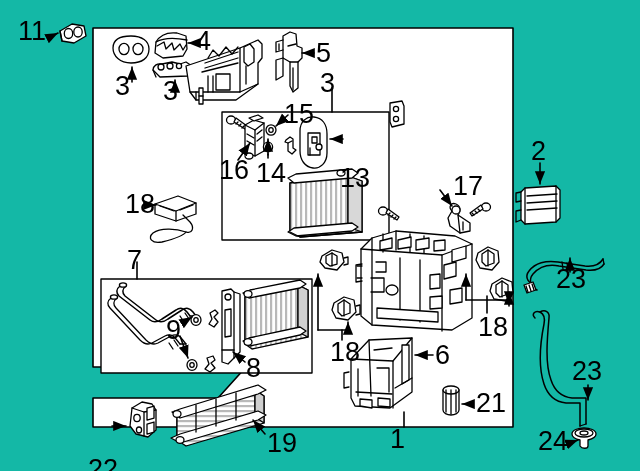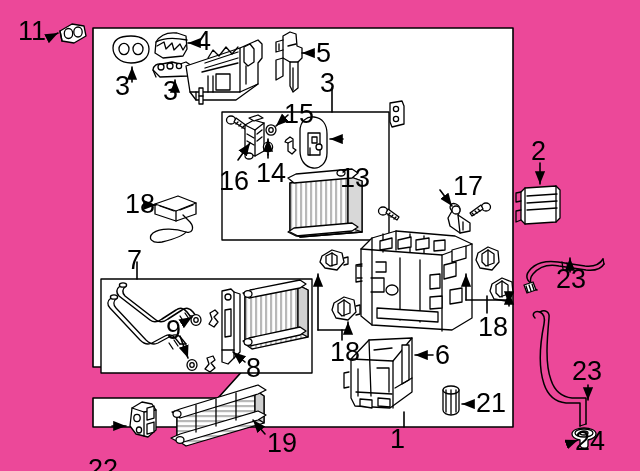--- a/index.html
+++ b/index.html
@@ -1,19 +1,19 @@
 <!DOCTYPE html>
 <html><head>
 <meta charset="utf-8">
 <style>
   html,body{margin:0;padding:0;background:#ffffff;}
   #root{
     position:relative;
     width:640px;height:471px;
-    background:#ec4899;
+    background:#14b8a6;
     font-family:"Liberation Sans", sans-serif;
     overflow:hidden;
   }
   svg.layer{position:absolute;left:0;top:0;width:640px;height:471px;}
   .callout{
     position:absolute;
     font-family:"Liberation Sans", sans-serif;
     font-weight:400;
     color:#000;
     line-height:1;
@@ -442,32 +442,32 @@
   </svg>
 
   <div class="callout cl-lg" style="left:18px;  top:18px;">11</div>
   <div class="callout cl-lg" style="left:115px; top:73px;">3</div>
   <div class="callout cl-lg" style="left:163px; top:78px;">3</div>
   <div class="callout cl-lg" style="left:196px; top:28px;">4</div>
   <div class="callout cl-lg" style="left:316px; top:40px;">5</div>
   <div class="callout cl-lg" style="left:320px; top:70px;">3</div>
   <div class="callout cl-lg" style="left:284px; top:101px;">15</div>
   <div class="callout cl-lg" style="left:340px; top:125px;margin-top:40px;">13</div>
-  <div class="callout cl-lg" style="left:219px; top:168px;">16</div>
+  <div class="callout cl-lg" style="left:219px; top:157px;">16</div>
   <div class="callout cl-lg" style="left:256px; top:160px;">14</div>
   <div class="callout cl-lg" style="left:125px; top:191px;">18</div>
   <div class="callout cl-lg" style="left:429px; top:173px;margin-left:24px;">17</div>
   <div class="callout cl-lg" style="left:531px; top:138px;">2</div>
   <div class="callout cl-lg" style="left:127px; top:247px;">7</div>
   <div class="callout cl-lg" style="left:166px; top:317px;">9</div>
   <div class="callout cl-lg" style="left:246px; top:355px;">8</div>
   <div class="callout cl-lg" style="left:330px; top:339px;">18</div>
   <div class="callout cl-lg" style="left:478px; top:314px;">18</div>
   <div class="callout cl-lg" style="left:435px; top:342px;">6</div>
   <div class="callout cl-lg" style="left:476px; top:390px;">21</div>
   <div class="callout cl-lg" style="left:390px; top:426px;">1</div>
   <div class="callout cl-lg" style="left:88px;  top:411px;margin-top:45px;">22</div>
   <div class="callout cl-lg" style="left:267px; top:430px;">19</div>
   <div class="callout cl-lg" style="left:556px; top:266px;">23</div>
   <div class="callout cl-lg" style="left:572px; top:358px;">23</div>
-  <div class="callout cl-lg" style="left:538px; top:428px;margin-left:37px;">24</div>
+  <div class="callout cl-lg" style="left:538px; top:428px;">24</div>
 
 </div>
 
 </body></html>

